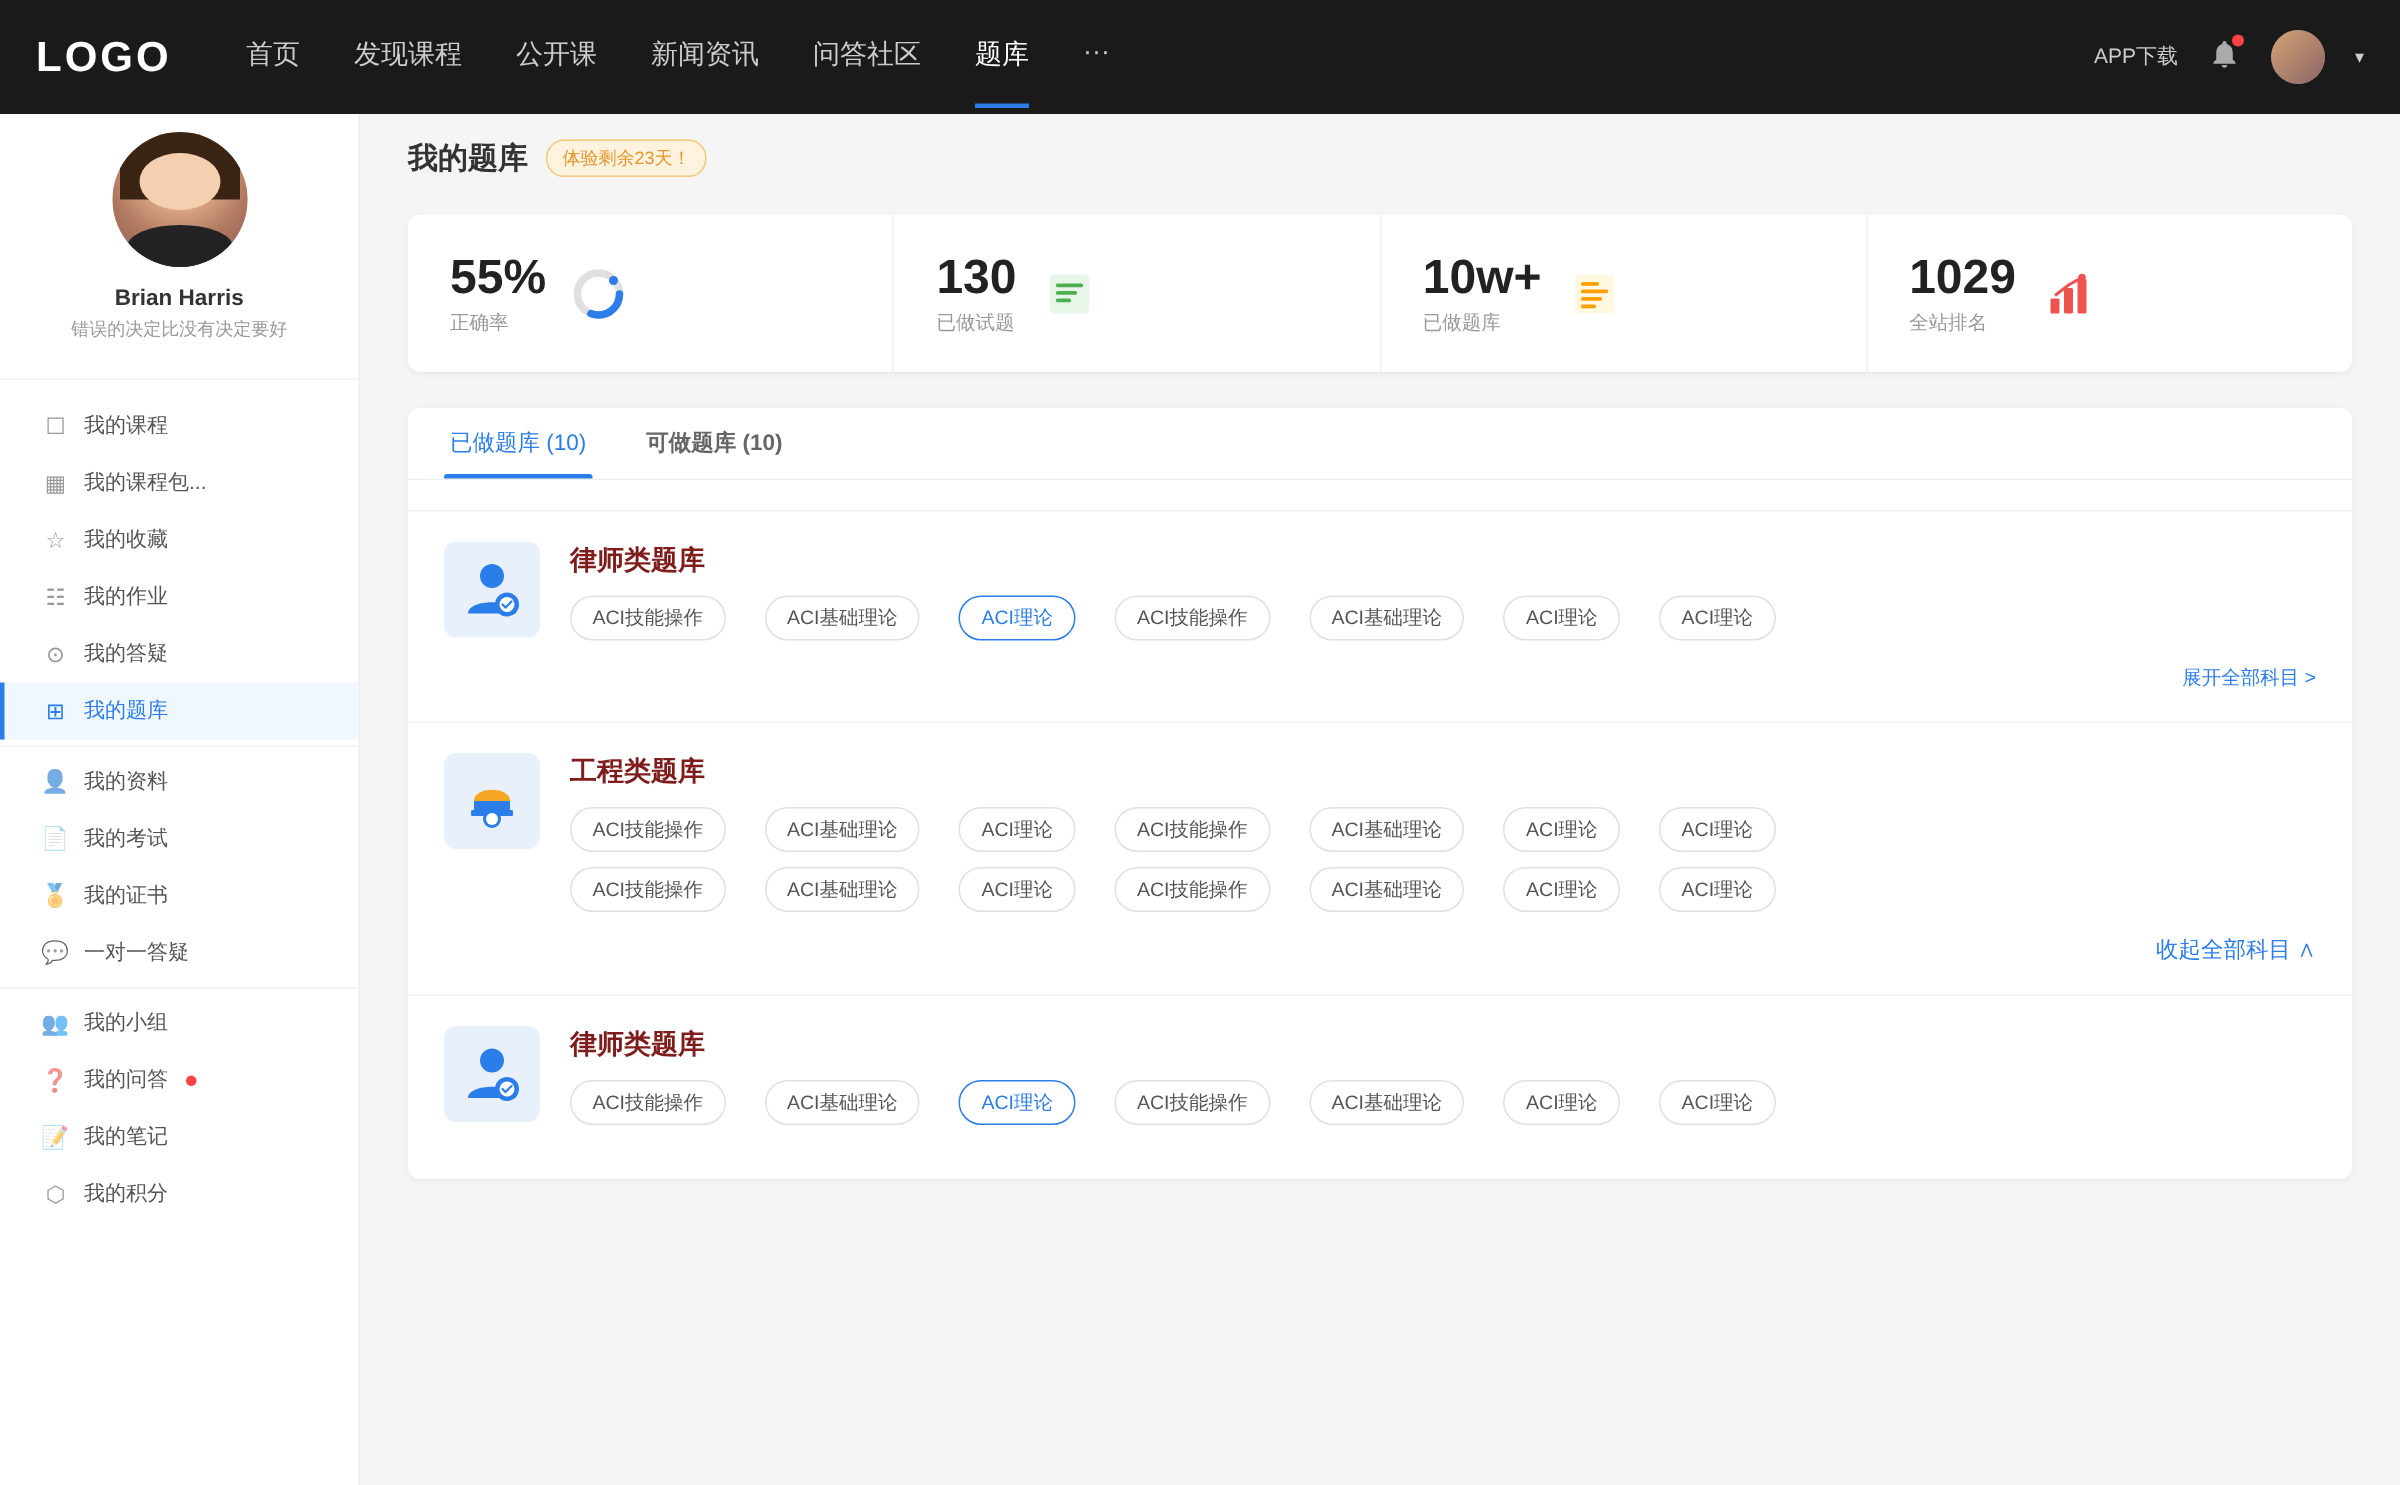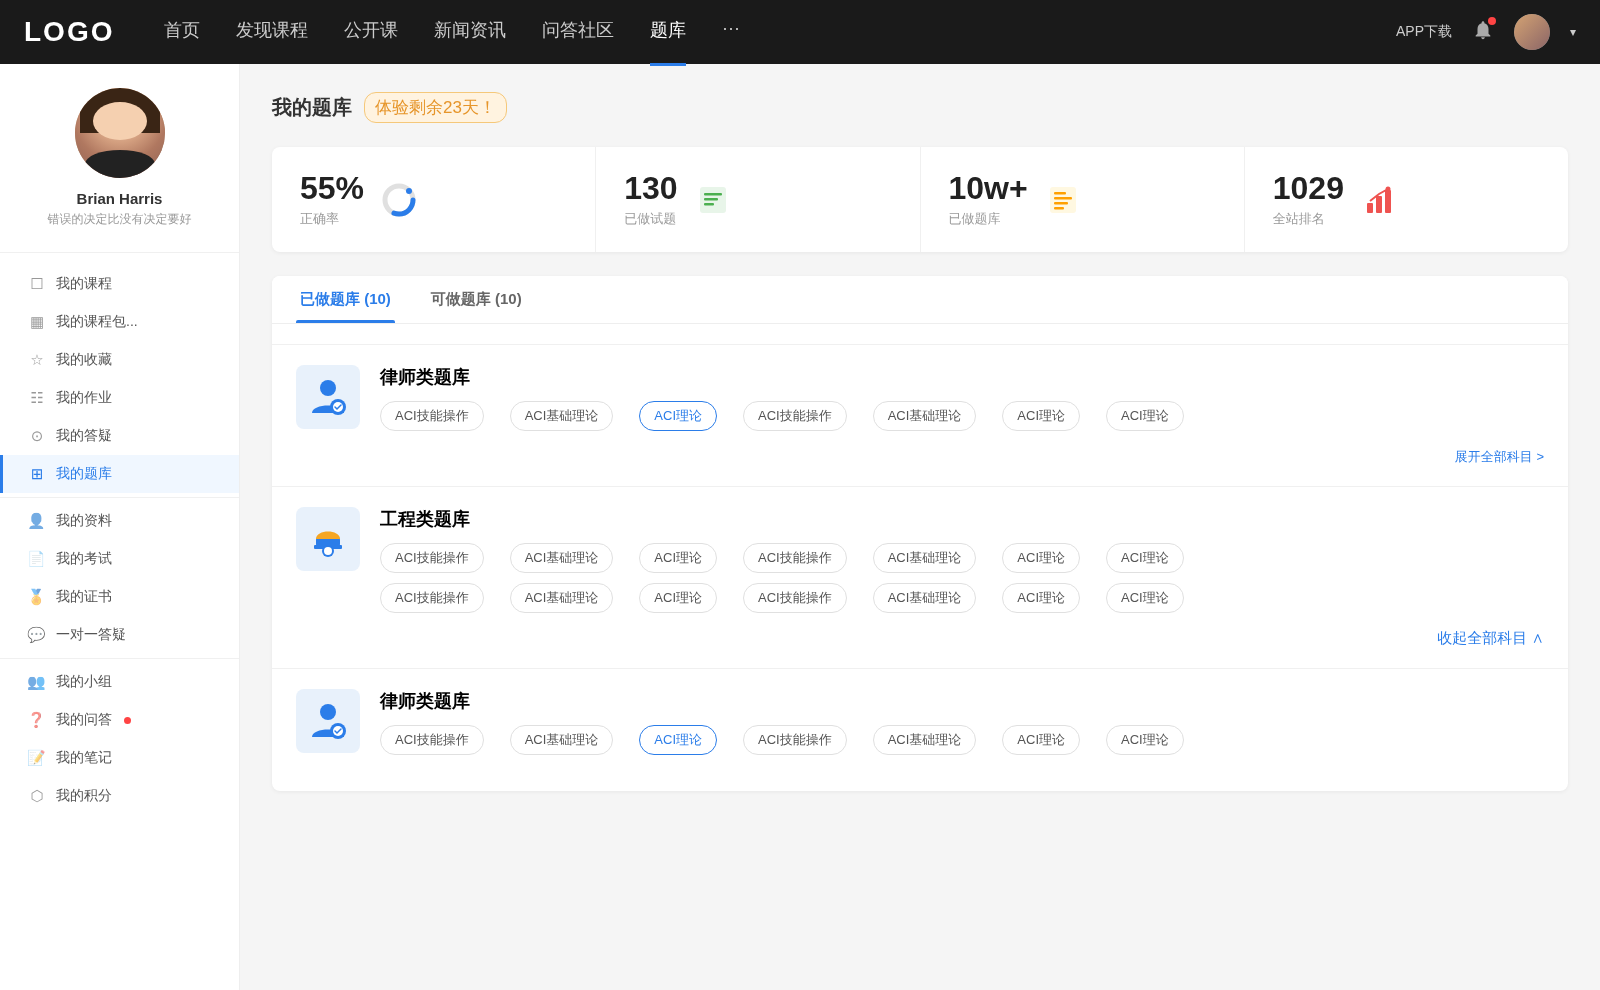--- a/index.html
+++ b/index.html
@@ -1,21 +1,21 @@
 <!DOCTYPE html>
 <html><head>
   <meta charset="utf-8">
   <style>
     * { box-sizing: border-box; margin: 0; padding: 0; }
     body { font-family: -apple-system, BlinkMacSystemFont, 'PingFang SC', 'Microsoft YaHei', sans-serif; background: #f5f5f5; min-height: 990px; }
 
     
     .navbar {
       background: #1a1a1a;
-      height: 64px;
+      height: 76px;
       display: flex;
       align-items: center;
       padding: 0 24px;
       position: fixed;
       top: 0; left: 0; right: 0;
       z-index: 100;
     }
     .nav-logo {
       color: white;
       font-size: 28px;
@@ -189,21 +189,21 @@
       margin-bottom: 24px;
     }
     .page-title {
       font-size: 20px;
       font-weight: 600;
       color: #333;
     }
     .trial-badge {
       background: #fff3e0;
       color: #e6952a;
-      font-size: 17px;
+      font-size: 12px;
       padding: 3px 10px;
       border-radius: 12px;
       border: 1px solid #f5c87a;
     }
 
     
     .stats-row {
       display: flex;
       background: white;
       border-radius: 8px;
@@ -255,21 +255,21 @@
       font-size: 15px;
       padding: 14px 4px;
       cursor: pointer;
       color: #666;
       position: relative;
       white-space: nowrap;
       font-weight: bold;
     }
     .tab-item.active {
       color: #2b7de9;
-      font-weight: 700;
+      font-weight: 400;
     }
     .tab-item.active::after {
       content: '';
       position: absolute;
       bottom: 0; left: 0; right: 0;
       height: 3px;
       background: #2b7de9;
       border-radius: 2px 2px 0 0;
     }
     .bank-card-header {
@@ -283,21 +283,21 @@
       background: #e8f1fb;
       border-radius: 8px;
       display: flex;
       align-items: center;
       justify-content: center;
       flex-shrink: 0;
     }
     .bank-title {
       font-size: 18px;
       font-weight: 600;
-      color: #000000;
+      color: #7f1d1d;
       margin-bottom: 12px;
     }
     .tags-row {
       display: flex;
       flex-wrap: wrap;
       gap: 26px;
     }
     .tag {
       font-size: 13px;
       padding: 5px 14px;

